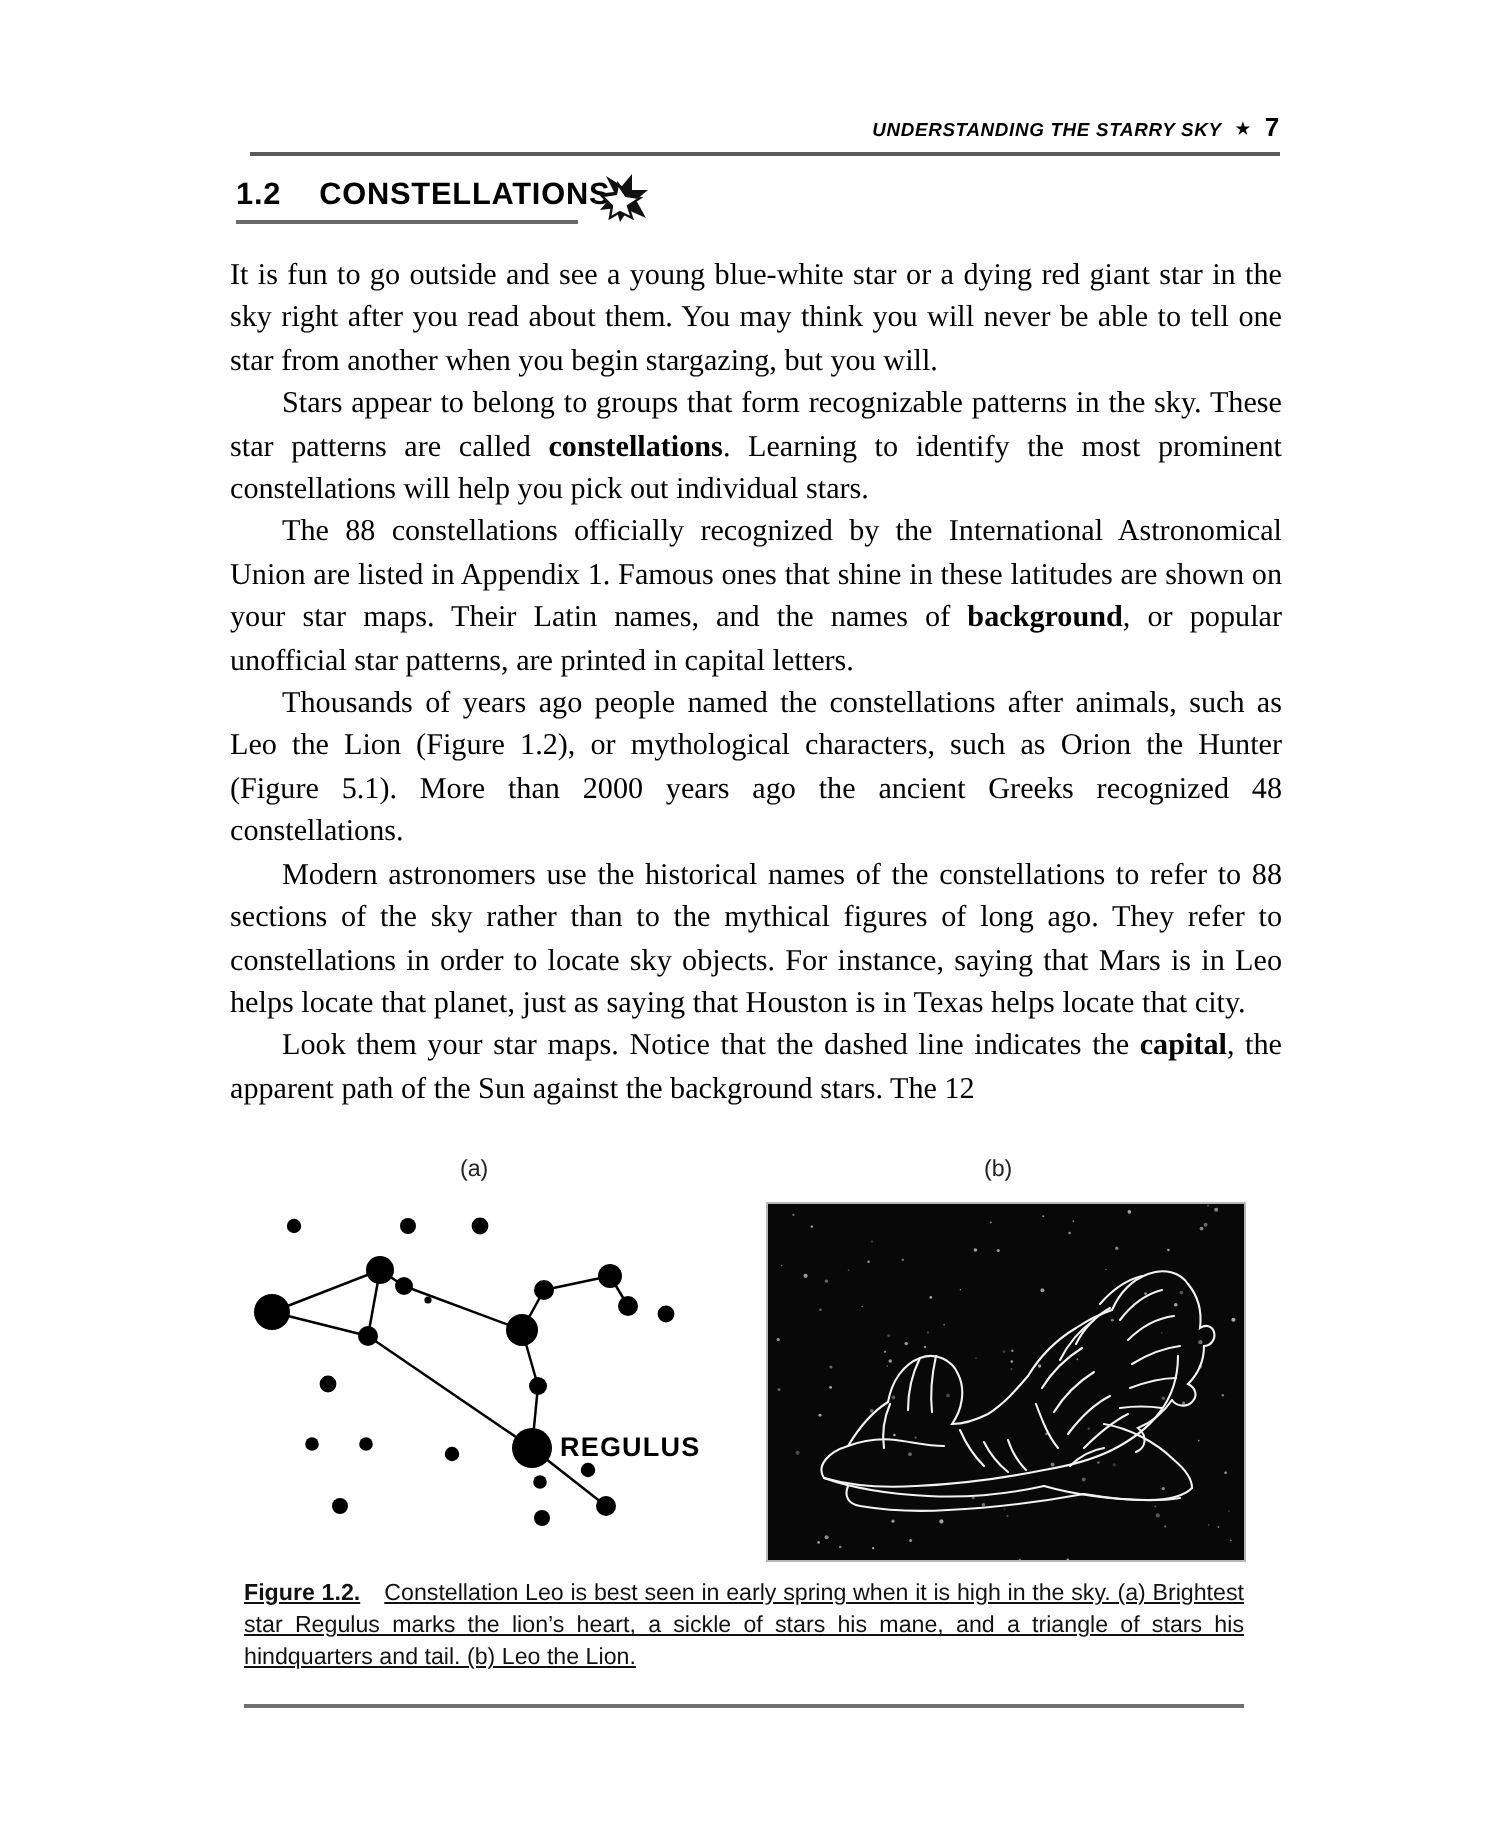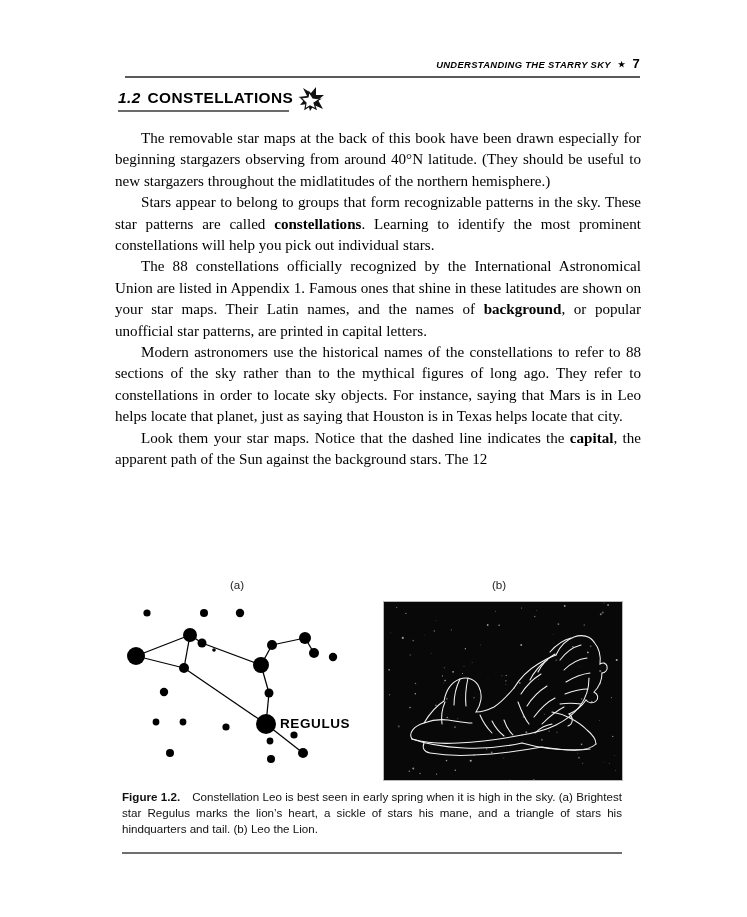--- a/index.html
+++ b/index.html
@@ -65,21 +65,21 @@
   .sect-head {
     position: absolute;
     left: 118px;
     top: 89px;
     font-family: "Liberation Sans", sans-serif;
     font-weight: bold;
     font-size: 15.4px;
     letter-spacing: 0.4px;
     white-space: nowrap;
   }
-  .sect-num { padding-right: 7px; font-style: italic; }
+  .sect-num { padding-right: 19px; }
   .sect-underline {
     position: absolute;
     left: 118px;
     top: 110px;
     width: 171px;
     height: 2px;
     background: #6a6a6a;
   }
   .sect-star-icon {
     position: absolute;
@@ -140,20 +140,21 @@
   .caption {
     position: absolute;
     left: 122px;
     top: 789px;
     width: 500px;
     font-family: "Liberation Sans", sans-serif;
     font-size: 11.6px;
     line-height: 16.2px;
     text-align: justify;
     color: #111;
+    text-decoration: underline;
   }
   .caption b { font-weight: bold; }
   .cap-gap { display: inline-block; width: 12px; }
 
   .foot-rule {
     position: absolute;
     left: 122px;
     top: 852px;
     width: 500px;
     height: 2px;
@@ -173,23 +174,24 @@
   <div class="sect-head">
     <span class="sect-num">1.2</span><span>CONSTELLATIONS</span>
   </div>
   <div class="sect-underline"></div>
   <svg class="sect-star-icon" viewBox="0 0 30 26">
     <polygon points="2,11 11,10 7,2 15,7 20,1 20,9 28,9 22,14 27,23 18,19 14,25 12,18 4,19 9,13" fill="#111111"></polygon>
     <polygon points="13,6 17,12 24,13 18,17 20,23 14,20 9,23 10,17 5,12 12,11" fill="#ffffff" stroke="#111111" stroke-width="1.2"></polygon>
   </svg>
 
   <div class="body-col">
-    <p class="indent">The removable star maps at the back of this book have been drawn especially for beginning stargazers observing from around 40°N latitude. (They should be useful to new stargazers throughout the midlatitudes of the northern hemisphere.)</p>
+    <p>It is fun to go outside and see a young blue-white star or a dying red giant star in the sky right after you read about them. You may think you will never be able to tell one star from another when you begin stargazing, but you will.</p>
     <p class="indent"><span>Stars appear to belong to groups that form recognizable patterns in the sky. These star patterns are called </span><b>constellations</b><span>. Learning to identify the most prominent constellations will help you pick out individual stars.</span></p>
     <p class="indent"><span>The 88 constellations officially recognized by the International Astronomical Union are listed in Appendix 1. Famous ones that shine in these latitudes are shown on your star maps. Their Latin names, and the names of </span><b>background</b><span>, or popular unofficial star patterns, are printed in capital letters.</span></p>
+    <p class="indent">Thousands of years ago people named the constellations after animals, such as Leo the Lion (Figure 1.2), or mythological characters, such as Orion the Hunter (Figure 5.1). More than 2000 years ago the ancient Greeks recognized 48 constellations.</p>
     <p class="indent">Modern astronomers use the historical names of the constellations to refer to 88 sections of the sky rather than to the mythical figures of long ago. They refer to constellations in order to locate sky objects. For instance, saying that Mars is in Leo helps locate that planet, just as saying that Houston is in Texas helps locate that city.</p>
     <p class="indent"><span>Look them your star maps. Notice that the dashed line indicates the </span><b>capital</b><span>, the apparent path of the Sun against the background stars. The 12</span></p>
   </div>
 
   <div class="fig-label fig-label-a">(a)</div>
   <div class="fig-label fig-label-b">(b)</div>
 
   <svg class="starchart" viewBox="0 0 250 180">
     <g stroke="#000000" stroke-width="1.25" fill="none" id="chart-edges">
         <line x1="14" y1="56" x2="68" y2="35"></line>

